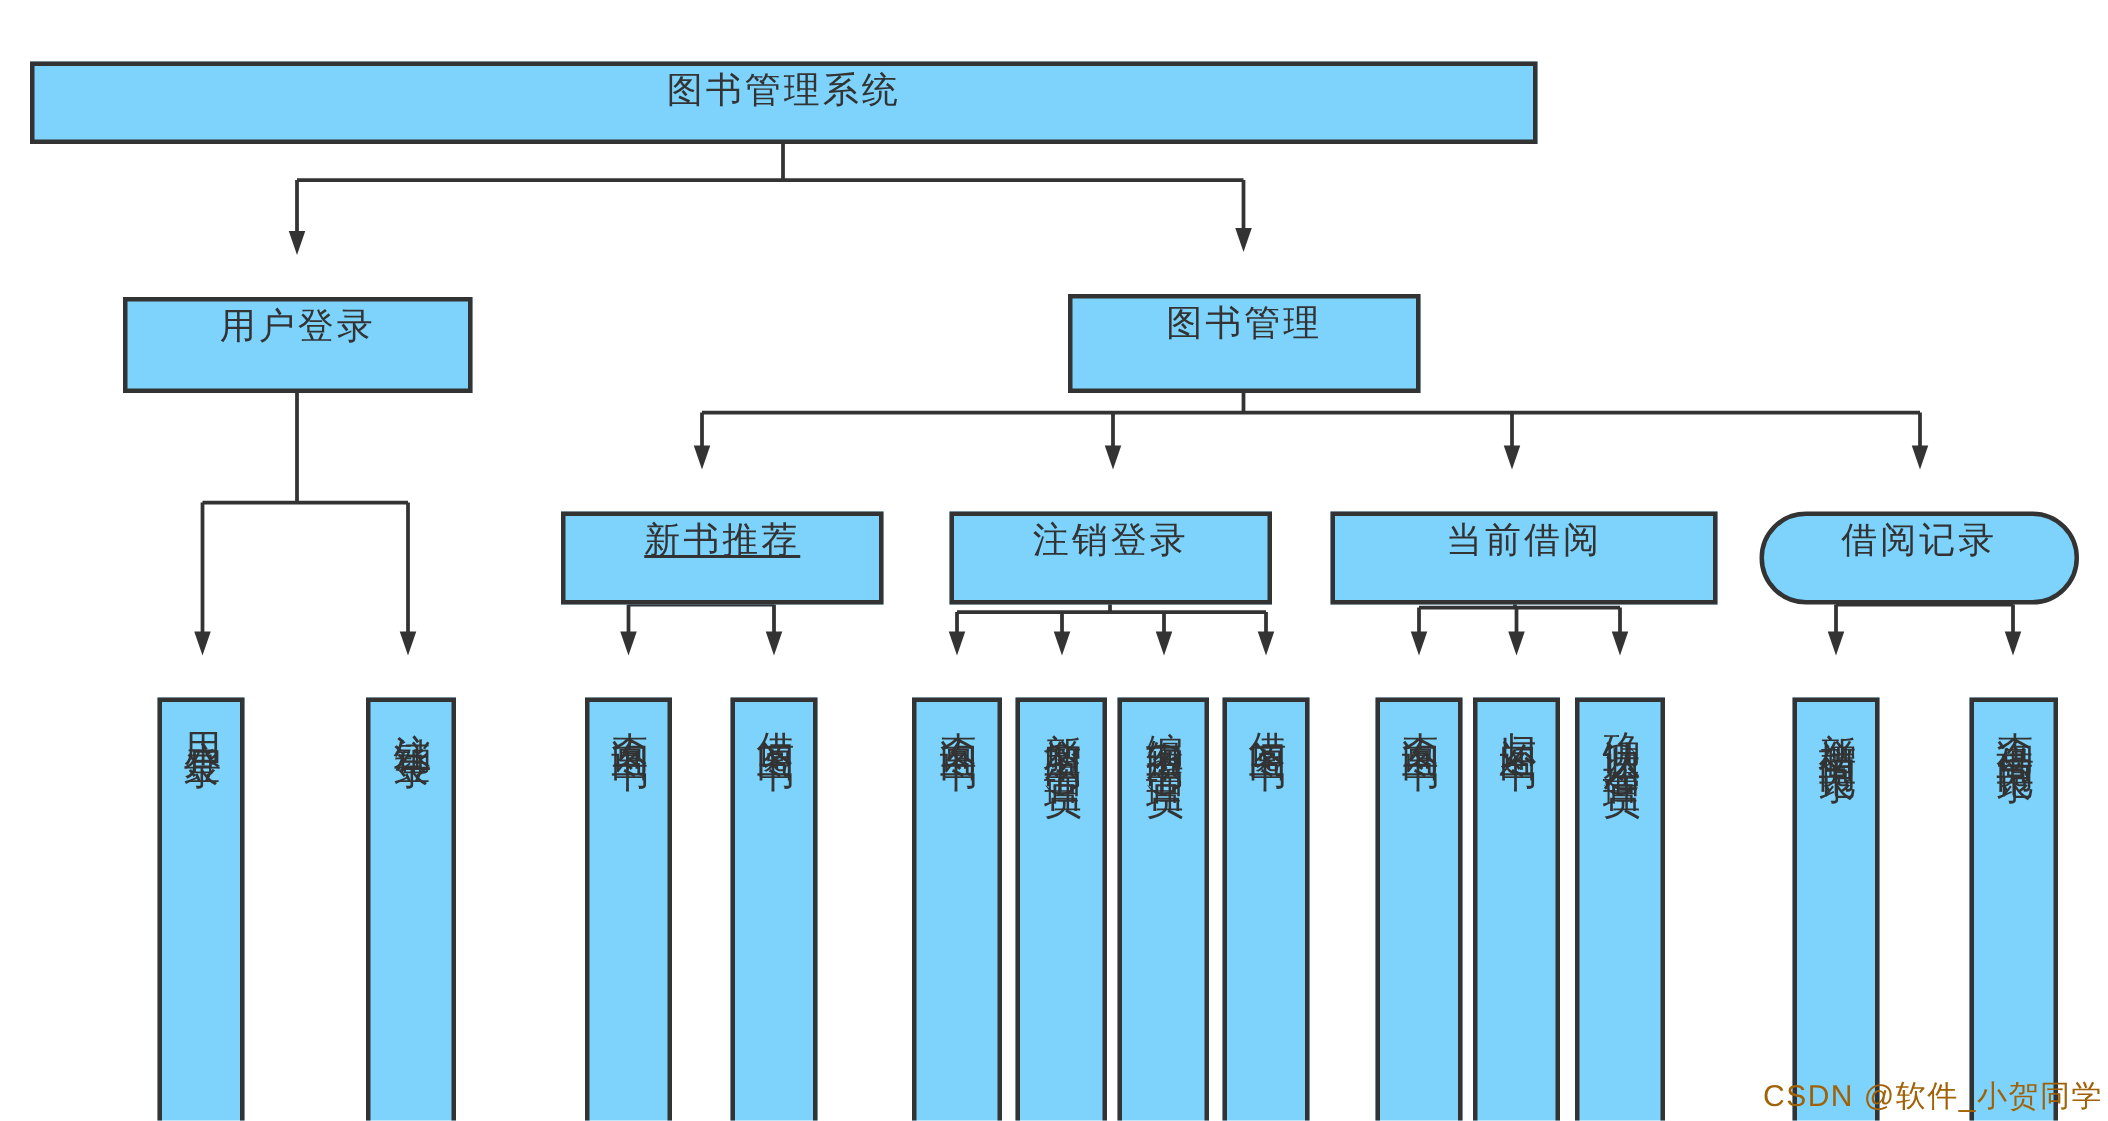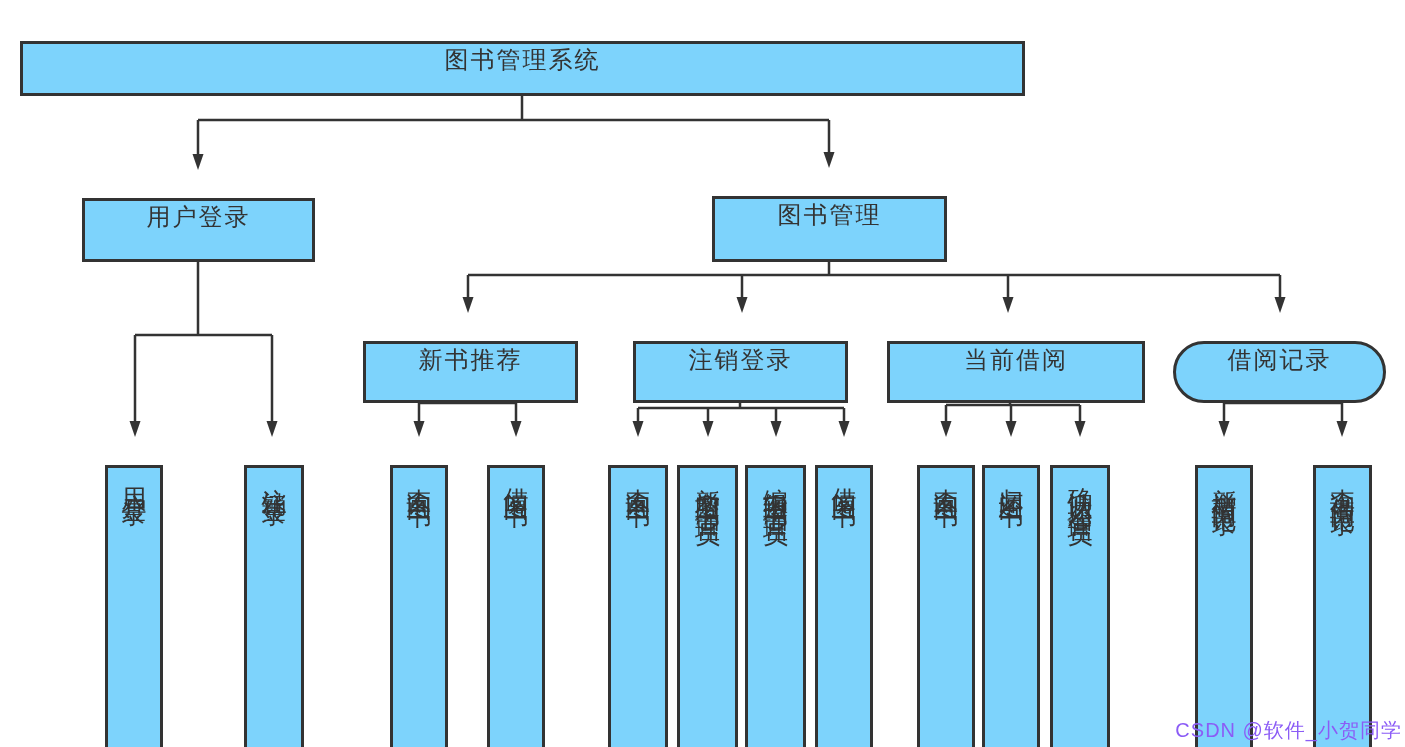--- a/index.html
+++ b/index.html
@@ -35,30 +35,30 @@
     line-height: 1;
     letter-spacing: 5px;
     color: #333333;
     white-space: nowrap;
   }
   .watermark {
     position: absolute;
     right: 3px;
     bottom: 3px;
     font-size: 20px;
-    color: #8b5cf6;
+    color: #a16207;
     letter-spacing: 1px;
     z-index: 3;
     white-space: nowrap;
   }
   .lvl1 { left: 20px;  top: 13px;  width: 1005px; height: 55px; }
   .n-user-login { left: 82px;  top: 170px; width: 233px; height: 64px; }
   .n-book-mgmt  { left: 712px; top: 168px; width: 235px; height: 66px; }
   .lvl3 { top: 313px; height: 62px; }
-  .n-new-book   { left: 363px;  width: 215px; }
+  .n-new-book   { left: 374px;  width: 215px; text-decoration: underline; }
   .n-book-borrow{ left: 633px;  width: 215px; }
   .n-cur-borrow { left: 887px;  width: 258px; }
   .n-borrow-rec { left: 1173px; width: 213px; border-radius: 31px; }
   .l-g1a { left: 105px;  width: 58px; }
   .l-g1b { left: 244px;  width: 60px; }
   .l-g2a { left: 390px;  width: 58px; }
   .l-g2b { left: 487px;  width: 58px; }
   .l-g3a { left: 608px;  width: 60px; }
   .l-g3b { left: 677px;  width: 61px; }
   .l-g3c { left: 745px;  width: 61px; }

